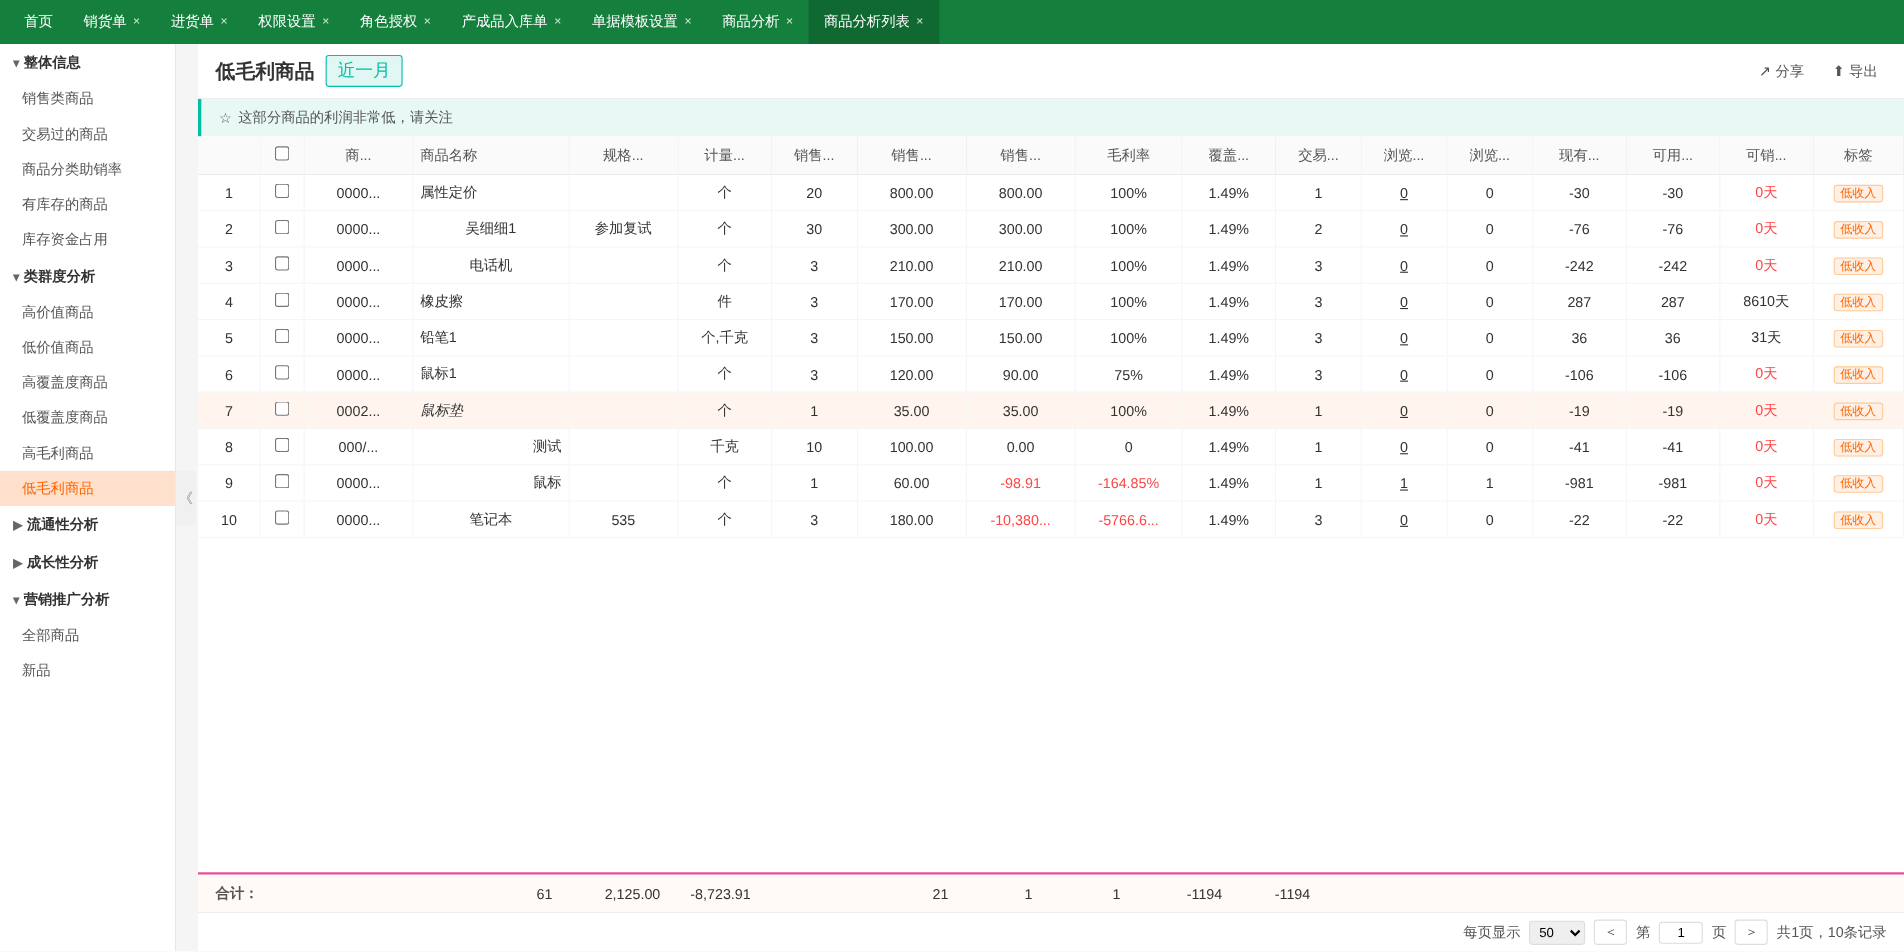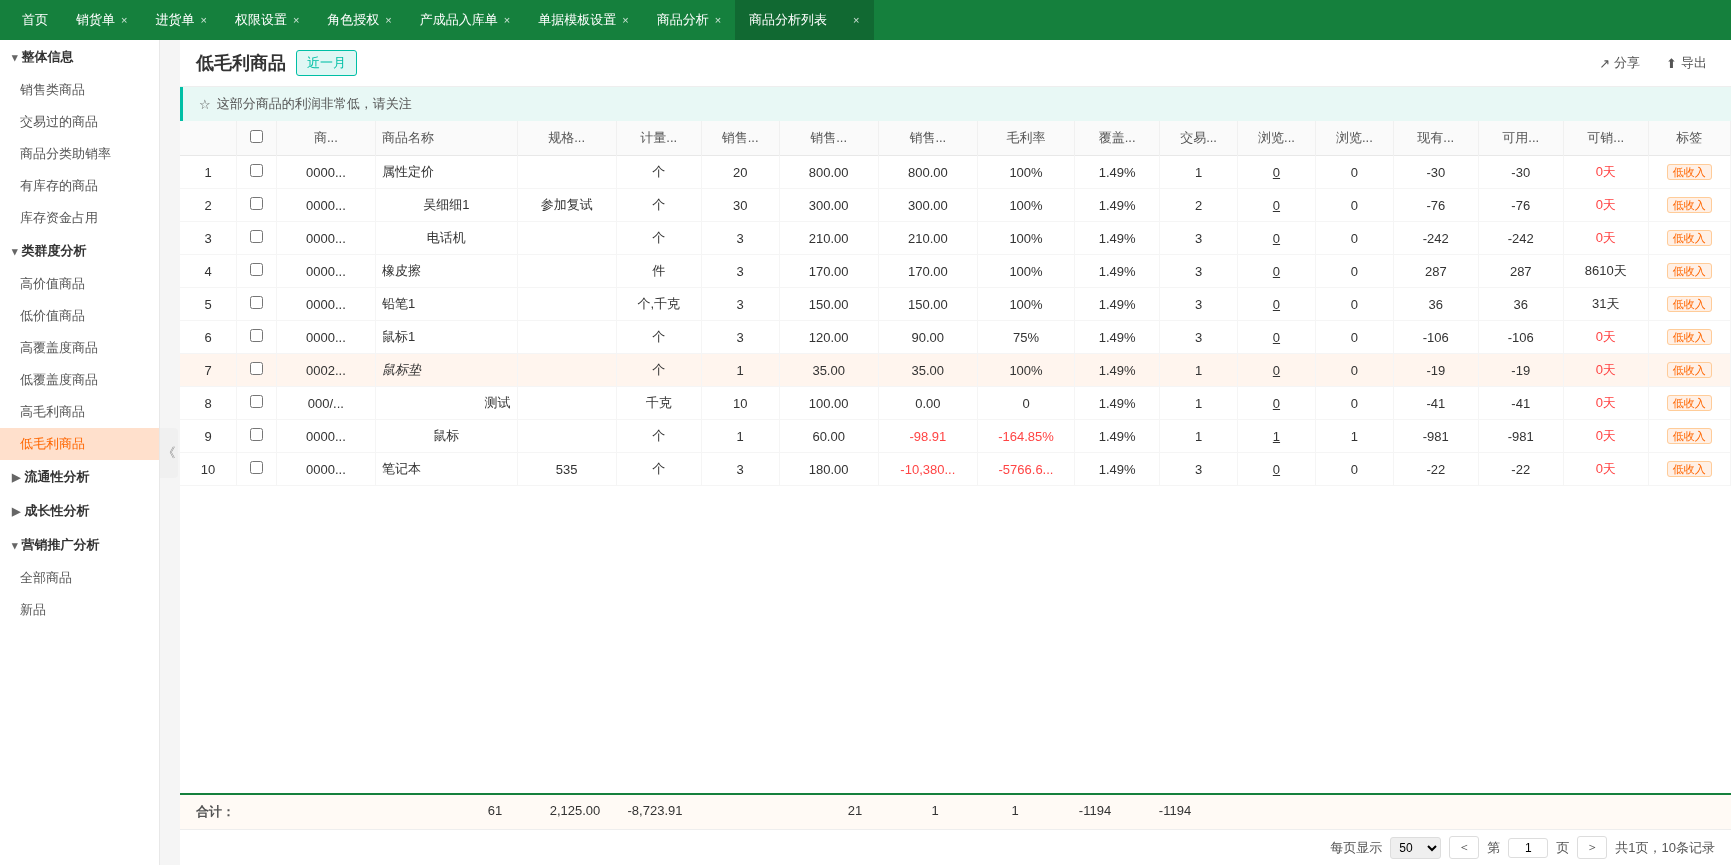--- a/index.html
+++ b/index.html
@@ -17,21 +17,21 @@
     .nav-item {
       color: #fff;
       padding: 0 14px;
       height: 40px;
       display: flex;
       align-items: center;
       cursor: pointer;
       white-space: nowrap;
       font-size: 13px;
     }
-    .nav-item.active { background: rgba(0,0,0,0.18); gap: 20px; }
+    .nav-item.active { background: rgba(0,0,0,0.18); }
     .nav-item .close-x { margin-left: 6px; font-size: 11px; opacity: 0.8; }
 
     
     .main-layout {
       display: flex;
       height: calc(100vh - 40px);
       overflow: hidden;
     }
 
     
@@ -83,21 +83,21 @@
       font-weight: bold;
       color: #333;
     }
     .filter-btn {
       background: #e0f7f4;
       color: #00bfa5;
       border: 1px solid #00bfa5;
       border-radius: 3px;
       padding: 3px 10px;
       cursor: pointer;
-      font-size: 13px;
+      font-size: 16px;
     }
     .search-box {
       display: flex;
       align-items: center;
       border: 1px solid #ddd;
       border-radius: 3px;
       padding: 3px 8px;
       flex: 1;
       max-width: 300px;
       background: #fff;
@@ -188,24 +188,25 @@
       padding: 1px 5px;
       font-size: 11px;
     }
     .underline-0 {
       text-decoration: underline;
       color: #333;
     }
 
     
     .table-footer {
-      border-top: 2px solid #15803d;
+      border-top: 2px solid #ec4899;
       padding: 8px 16px;
       background: #fffaf5;
       display: flex;
+      align-items: center;
       font-size: 13px;
       color: #555;
       flex-shrink: 0;
     }
     .footer-total-label { font-weight: bold; margin-right: 20px; }
     .footer-values {
       display: flex;
       gap: 0;
     }
     .footer-cell {
@@ -611,41 +612,41 @@
       <td class="col-view2">0</td>
       <td class="col-cur">-41</td>
       <td class="col-avail">-41</td>
       <td class="col-sell red-text">0天</td>
       <td class="col-tag"><span class="tag-low-income">低收入</span></td>
     </tr>
             <tr>
       <td class="col-num">9</td>
       <td class="col-check"><input type="checkbox" style=""></td>
       <td class="col-code">0000...</td>
-      <td class="col-name" style="text-align:center;">鼠标</td>
+      <td class="col-name" style="text-align:right;">鼠标</td>
       <td class="col-spec"></td>
       <td class="col-unit">个</td>
       <td class="col-sale-qty">1</td>
       <td class="col-sale-price">60.00</td>
       <td class="col-sale-amt red-text">-98.91</td>
       <td class="col-gross red-text">-164.85%</td>
       <td class="col-cover">1.49%</td>
       <td class="col-trade">1</td>
       <td class="col-view1"><span class="underline-0">1</span></td>
       <td class="col-view2">1</td>
       <td class="col-cur">-981</td>
       <td class="col-avail">-981</td>
       <td class="col-sell red-text">0天</td>
       <td class="col-tag"><span class="tag-low-income">低收入</span></td>
     </tr>
             <tr>
       <td class="col-num">10</td>
       <td class="col-check"><input type="checkbox" style=""></td>
       <td class="col-code">0000...</td>
-      <td class="col-name" style="text-align:left;">笔记本</td>
+      <td class="col-name" style="text-align:center;">笔记本</td>
       <td class="col-spec">535</td>
       <td class="col-unit">个</td>
       <td class="col-sale-qty">3</td>
       <td class="col-sale-price">180.00</td>
       <td class="col-sale-amt red-text">-10,380...</td>
       <td class="col-gross red-text">-5766.6...</td>
       <td class="col-cover">1.49%</td>
       <td class="col-trade">3</td>
       <td class="col-view1"><span class="underline-0">0</span></td>
       <td class="col-view2">0</td>

